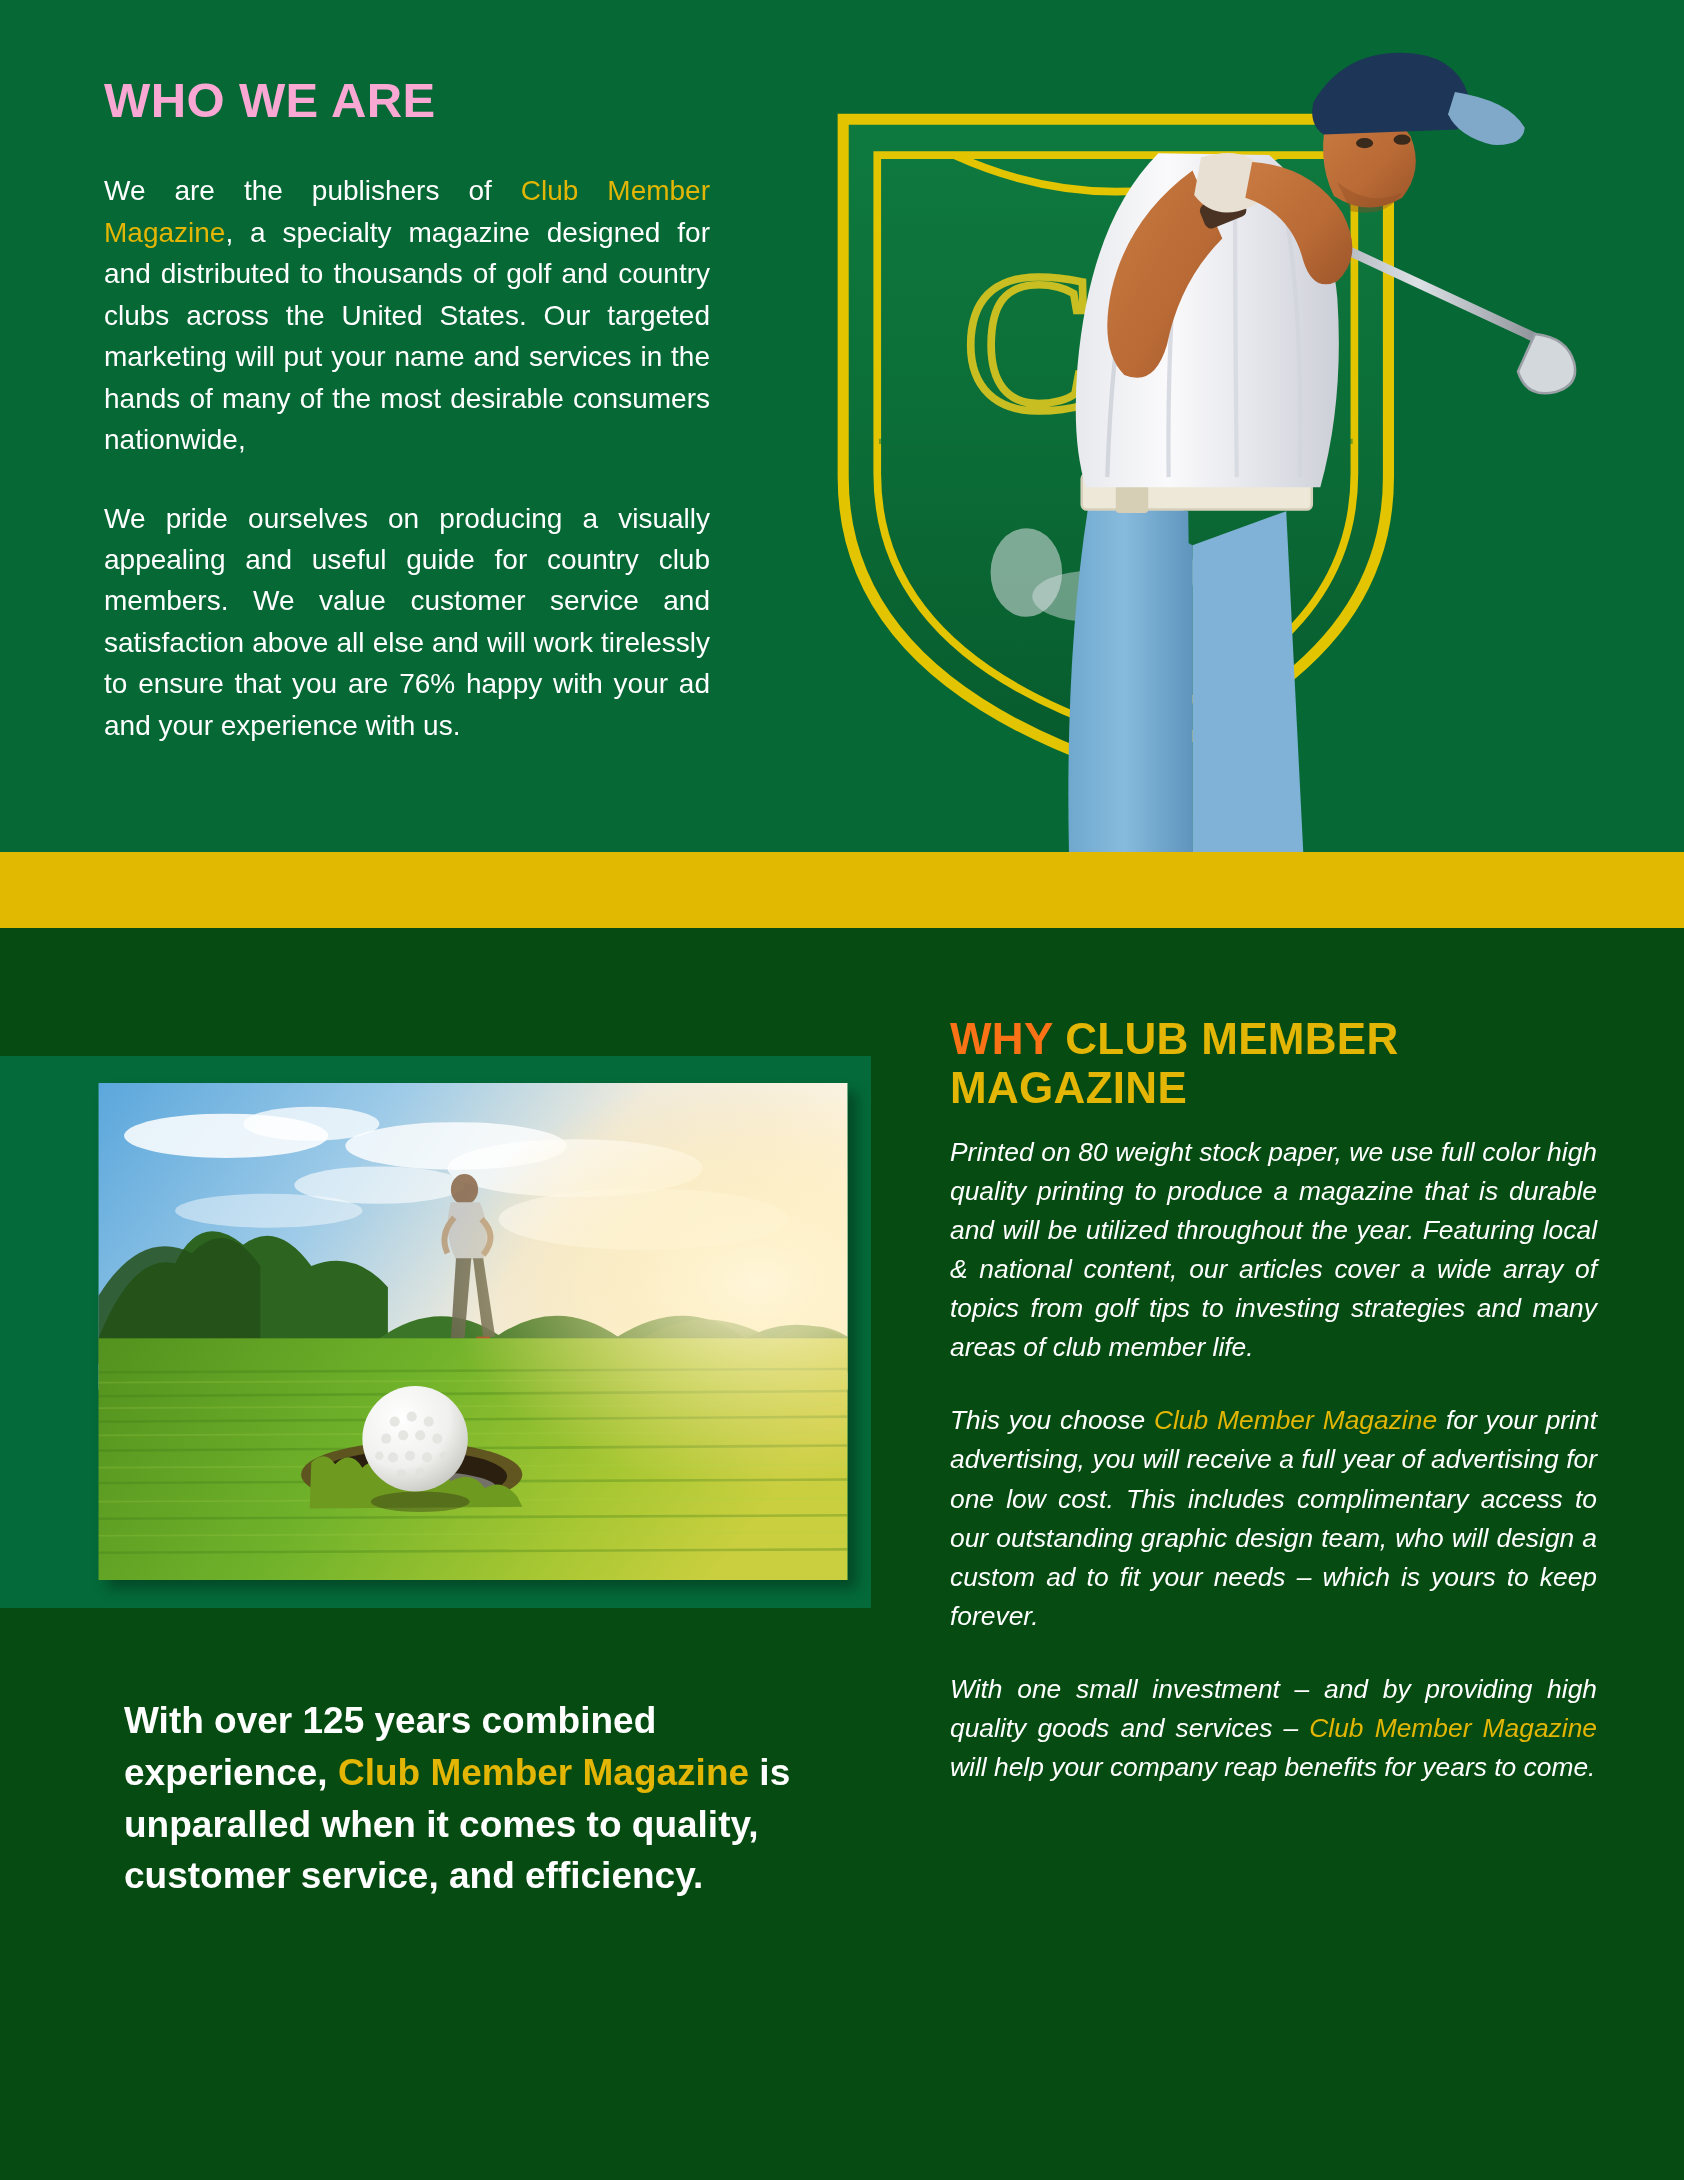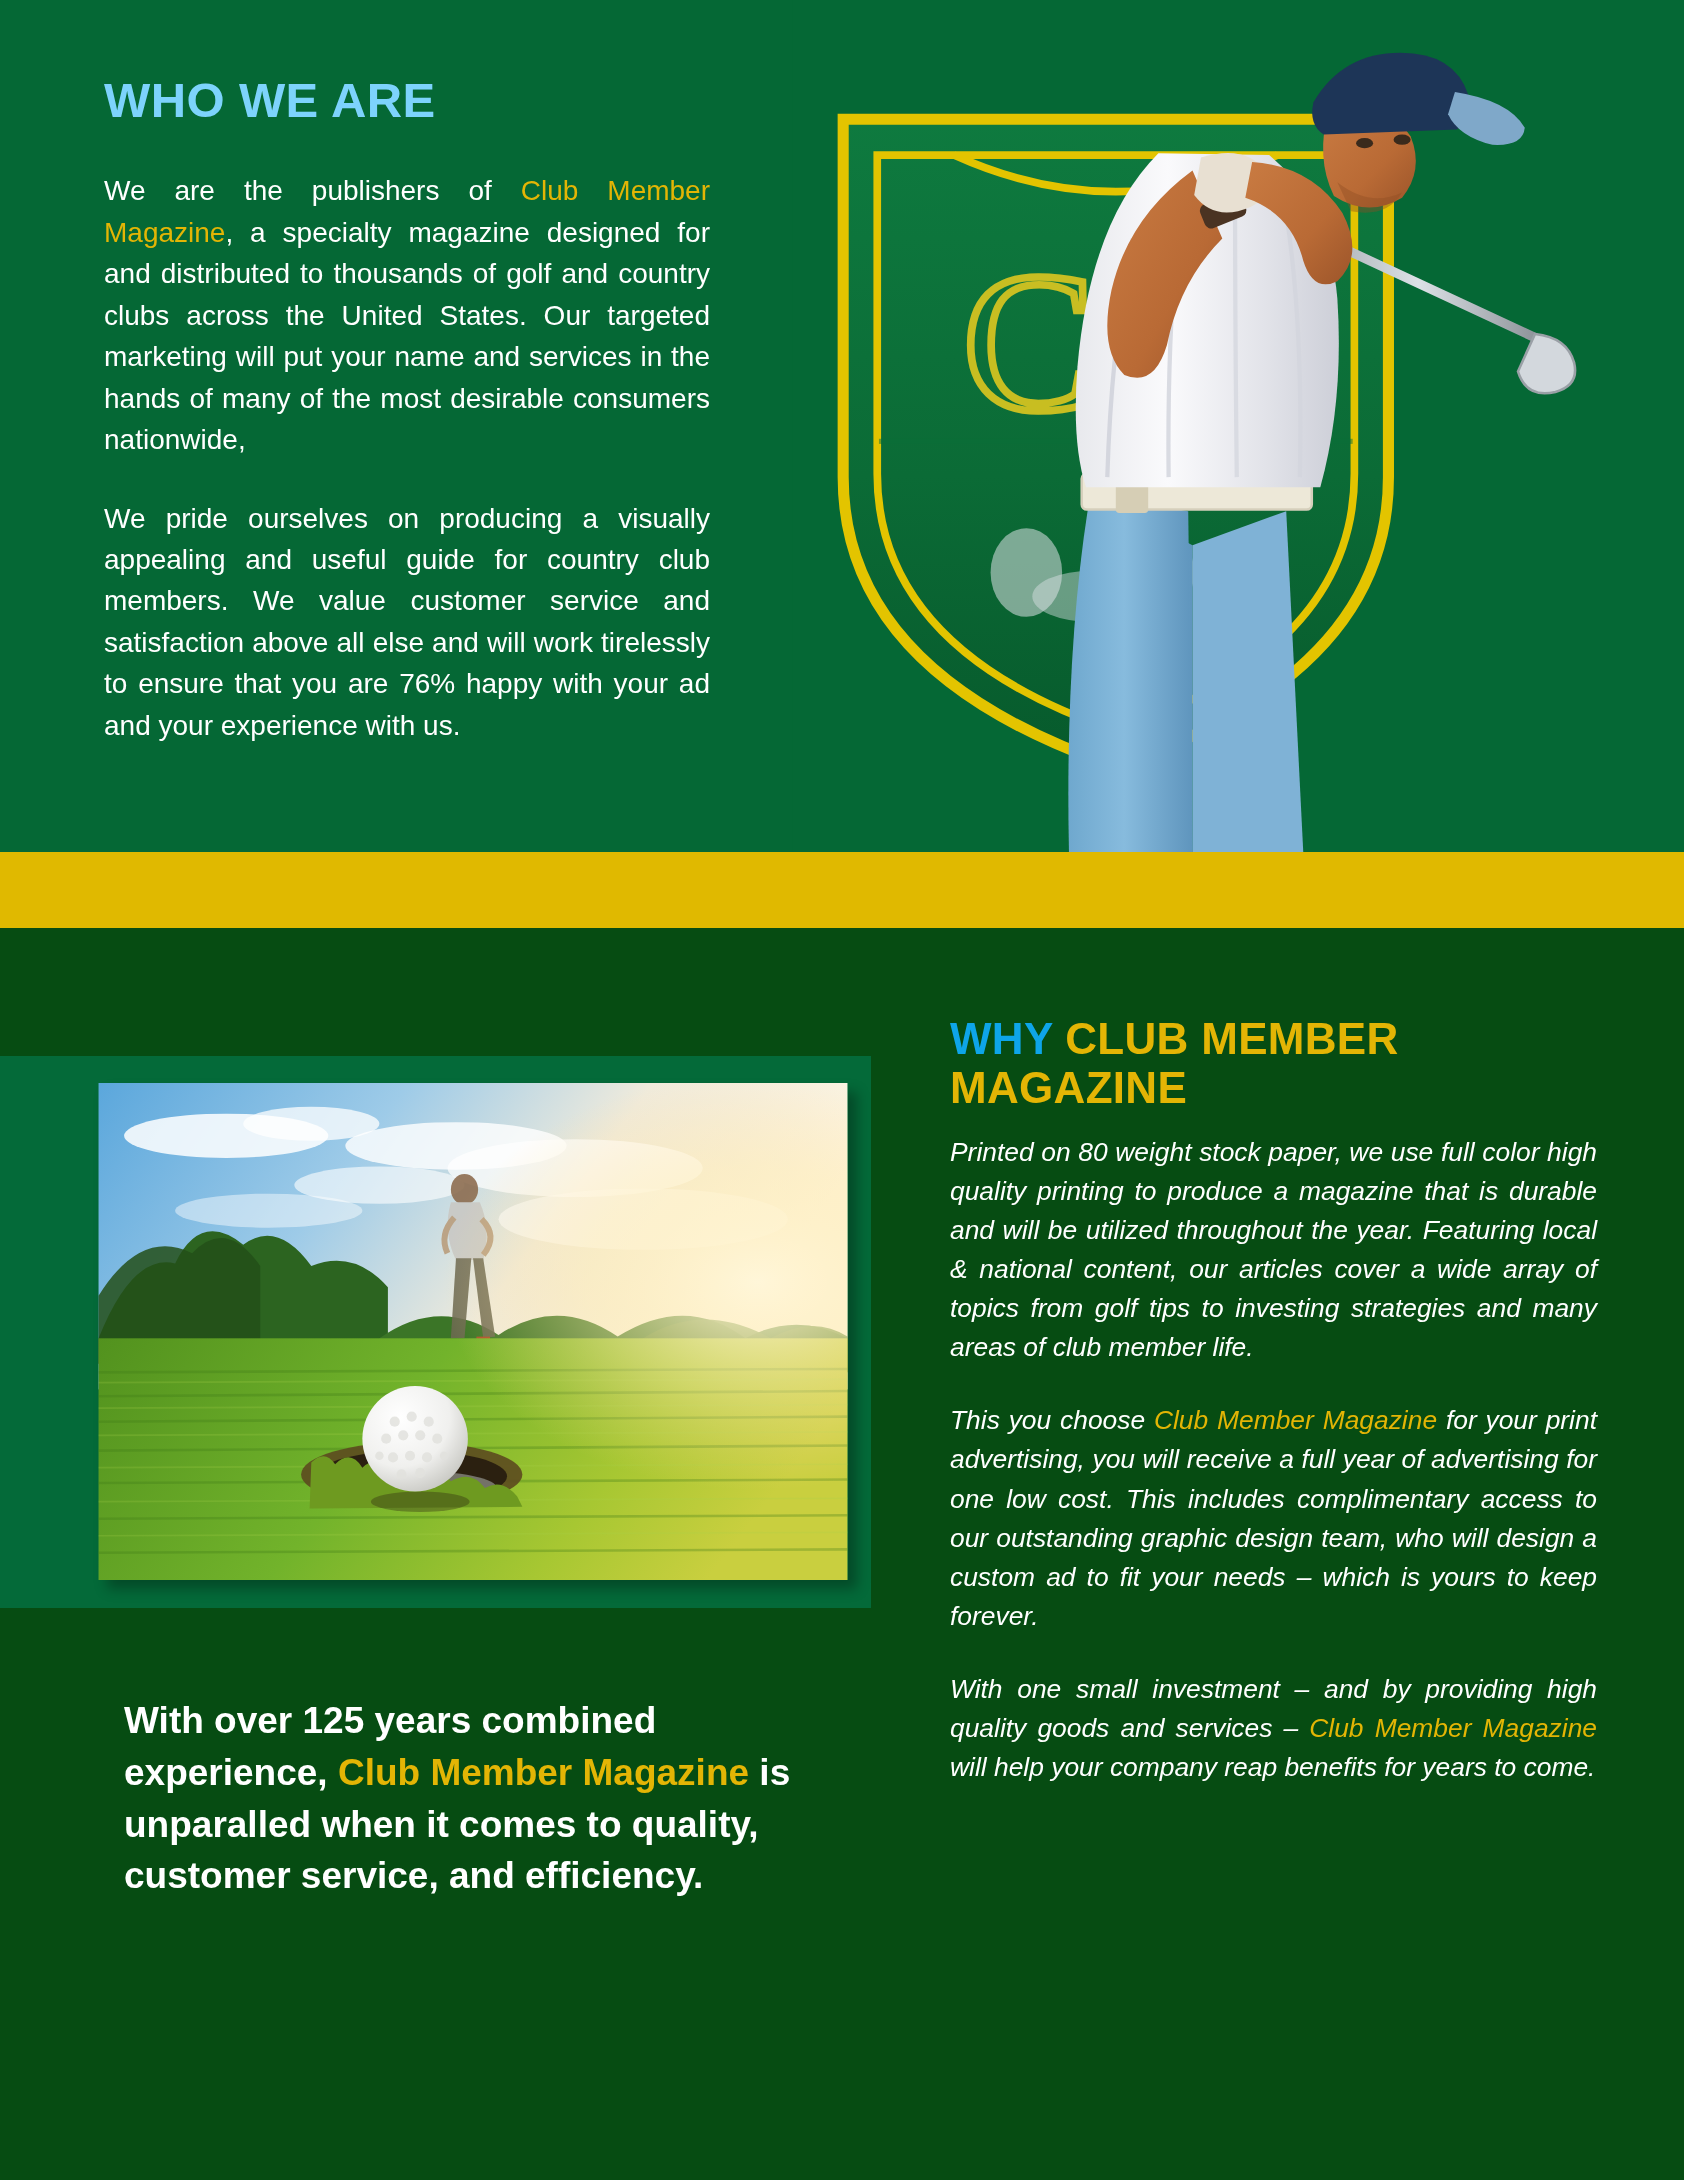--- a/index.html
+++ b/index.html
@@ -15,21 +15,21 @@
   .sec-top{
     position:absolute;left:0;top:0;width:1685px;height:852px;
     background:#056835;
     overflow:hidden;
   }
 
   .who-col{
     position:absolute;left:104px;top:75px;width:613px;
   }
   .h-who{
-    font-size:49px;font-weight:bold;color:#7dd3fc;
+    font-size:49px;font-weight:bold;color:#f9a8d4;
     letter-spacing:0.4px;margin:0 0 44px 0;line-height:1.05;
   }
   .body-p{
     font-size:28px;line-height:1.48;color:#FFFFFF;
     text-align:justify;margin:0 7px 37px 0;font-weight:500;
   }
   .body-p:last-child{margin-bottom:0;}
   .gold{color:#E3B505;}
 
   
@@ -71,21 +71,21 @@
   }
 
   
   .why-col{
     position:absolute;left:950px;top:1014px;width:647px;
   }
   .h-why{
     font-size:44px;font-weight:bold;color:#E3B505;line-height:1.12;
     margin:0 0 20.4px 0;letter-spacing:0.3px;
   }
-  .h-why .w{color:#0ea5e9;}
+  .h-why .w{color:#f97316;}
   .why-p{
     font-size:26.4px;line-height:1.48;color:#FFFFFF;
     text-align:justify;margin:0 0 34px 0;font-weight:500;font-style:italic;
   }
   .why-p:last-child{margin-bottom:0;}
 </style>
 </head>
 <body>
 
 <div class="sec-top">

